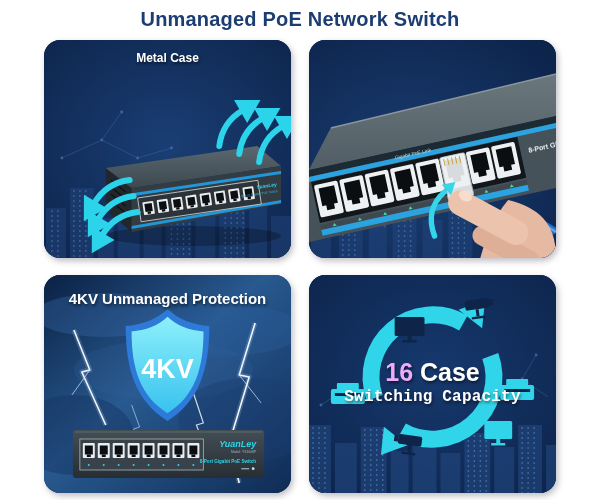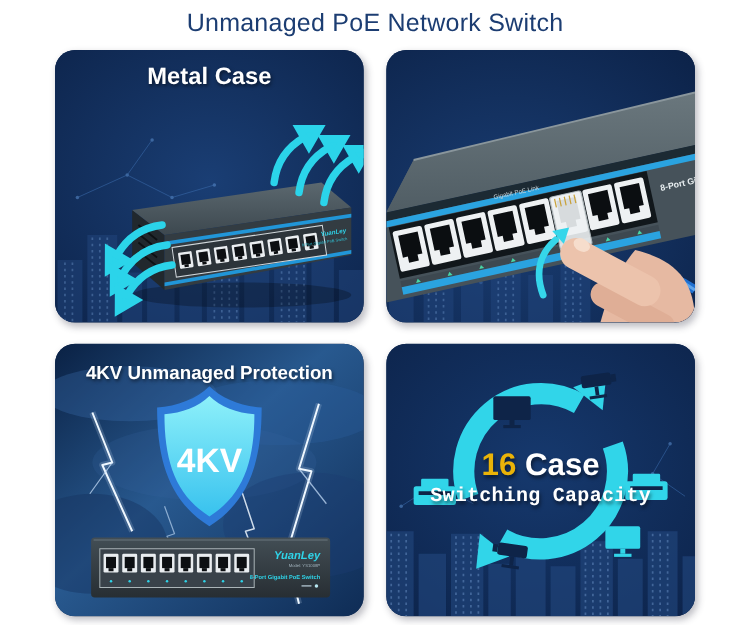--- a/index.html
+++ b/index.html
@@ -1,30 +1,30 @@
 <!DOCTYPE html>
 <html><head>
 <meta charset="utf-8">
 <style>
   * { margin:0; padding:0; box-sizing:border-box; }
   html,body { width:600px; height:500px; background:#ffffff; font-family:"Liberation Sans", sans-serif; overflow:hidden; }
   .page { width:600px; height:500px; background:#fff; position:relative; }
   .page-title { height:38px; display:flex; align-items:center; justify-content:center;
-    font-size:20px; font-weight:normal; color:#1c3d72; letter-spacing:.2px; }
+    font-size:20px; font-weight:bold; color:#1c3d72; letter-spacing:.2px; }
   .panels { margin:2px 44px 0 44px; display:grid; grid-template-columns:1fr 1fr; gap:17px 18px; }
   .panel { position:relative; height:218px; border-radius:16px; overflow:hidden; background:#0f2a52;
     box-shadow:2px 3px 6px rgba(40,40,60,.30); }
   .panel svg { position:absolute; inset:0; width:100%; height:100%; display:block; }
   .panel-heading { position:absolute; top:11px; left:0; width:100%; text-align:center; color:#fff;
-    font-weight:bold; font-size:19px; text-shadow:1px 2px 3px rgba(0,0,0,.55); z-index:3; }
+    font-weight:bold; font-size:12px; text-shadow:1px 2px 3px rgba(0,0,0,.55); z-index:3; }
   .panel-heading.small { font-size:15px; top:15px; }
   .capacity-center { position:absolute; top:83px; left:0; width:100%; text-align:center; z-index:3;
     text-shadow:1px 2px 3px rgba(0,0,0,.5); }
   .capacity-line1 { font-size:25px; font-weight:bold; color:#ffffff; }
-  .capacity-line1 .val { color:#eab308; }
+  .capacity-line1 .val { color:#f0abfc; }
   .capacity-caption { font-size:16px; font-weight:bold; color:#ffffff; margin-top:1px; letter-spacing:.2px;font-family:Liberation Mono, monospace; }
   text { font-family:"Liberation Sans", sans-serif; }
 </style>
 </head>
 <body>
 
 <div class="page">
 
   <div class="page-title">Unmanaged PoE Network Switch</div>
 

